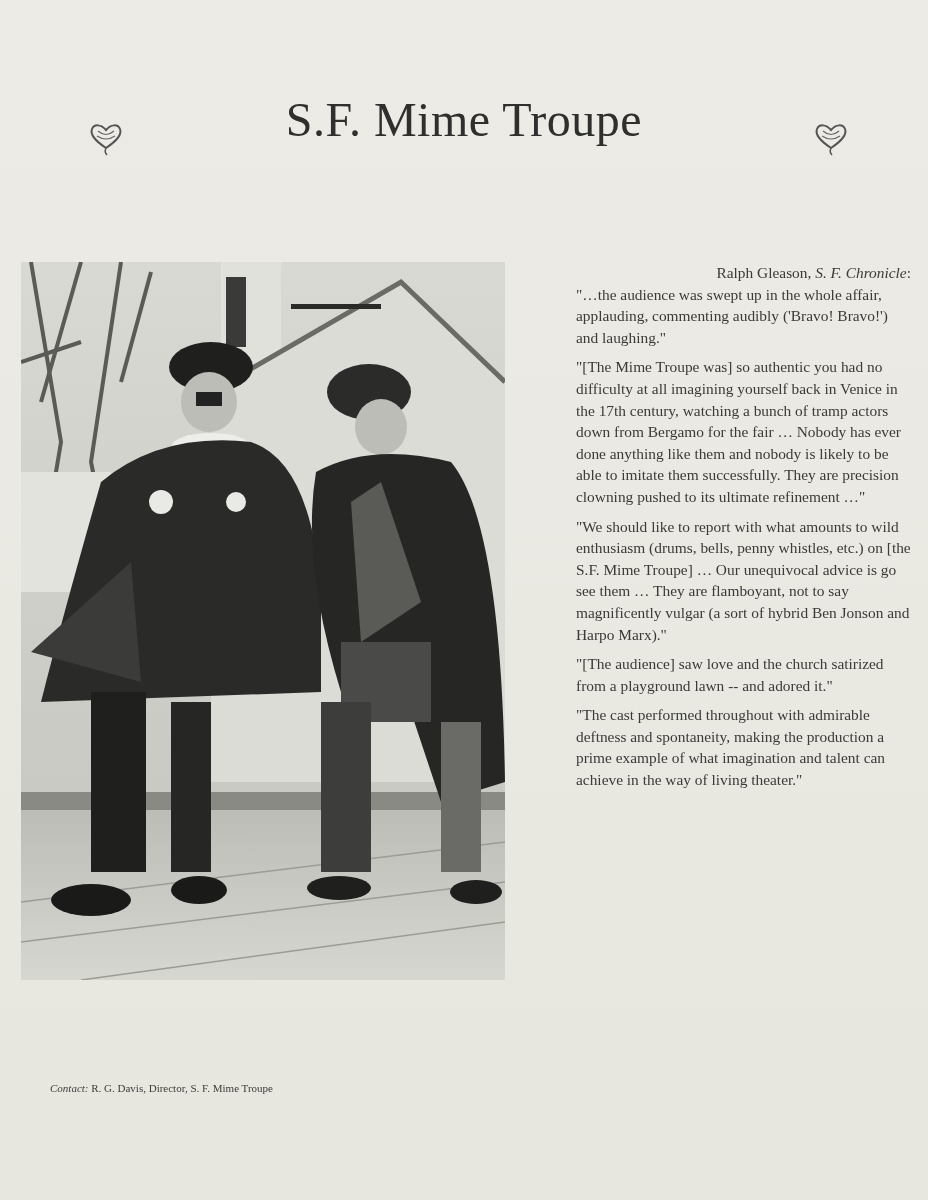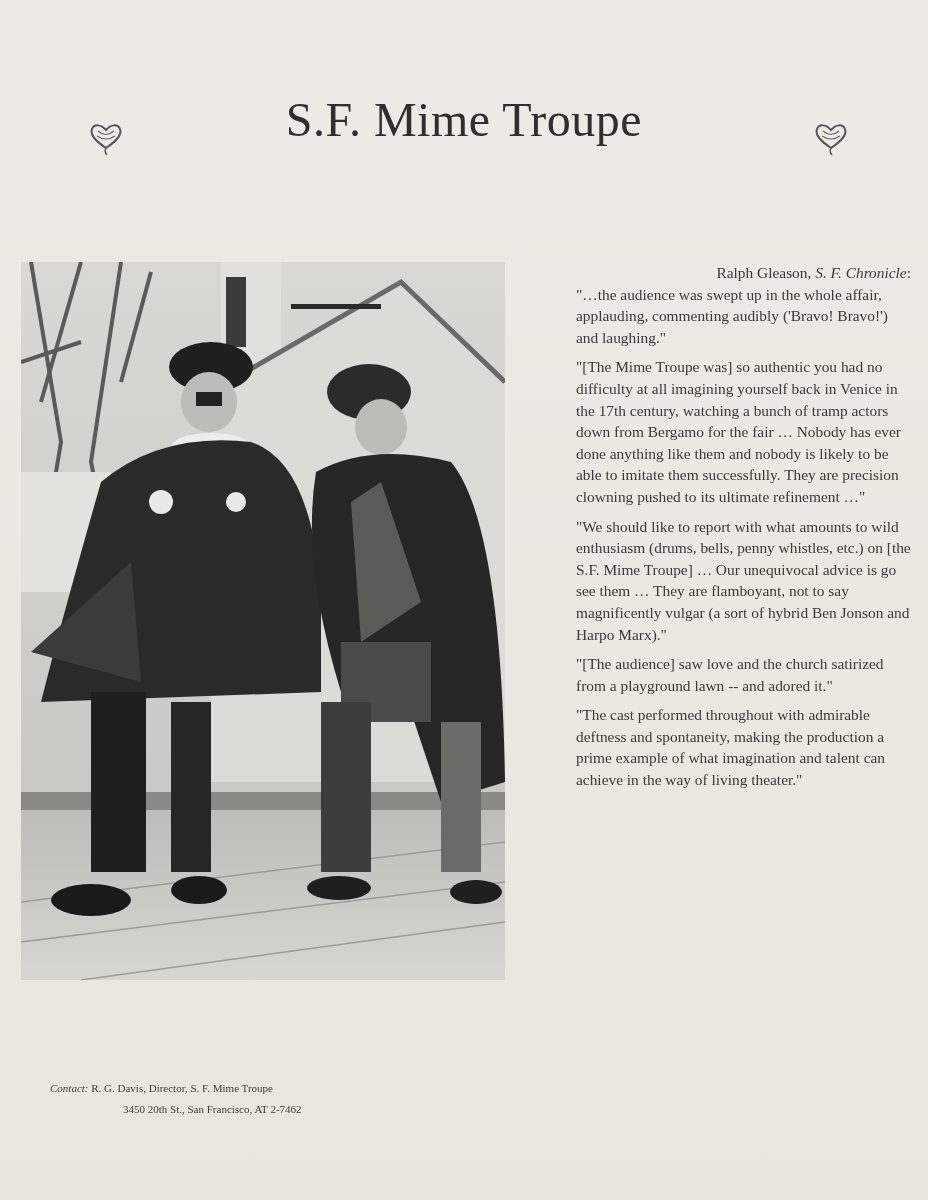--- a/index.html
+++ b/index.html
@@ -129,16 +129,15 @@
     <div class="q">
       <div class="qt">"[The audience] saw love and the church satirized from a playground lawn -- and adored it."</div>
     </div>
     <div class="q">
       <div class="qt">"The cast performed throughout with admirable deftness and spontaneity, making the production a prime example of what imagination and talent can achieve in the way of living theater."</div>
     </div>
   </div>
 
   <div class="contact">
     <div><span class="lbl">Contact:</span><span> R. G. Davis, Director, S. F. Mime Troupe</span></div>
-    <div class="l2">3450 20th St., San Francisco, AT 2-7462</div>
   </div>
 
 </div>
 
 </body></html>

